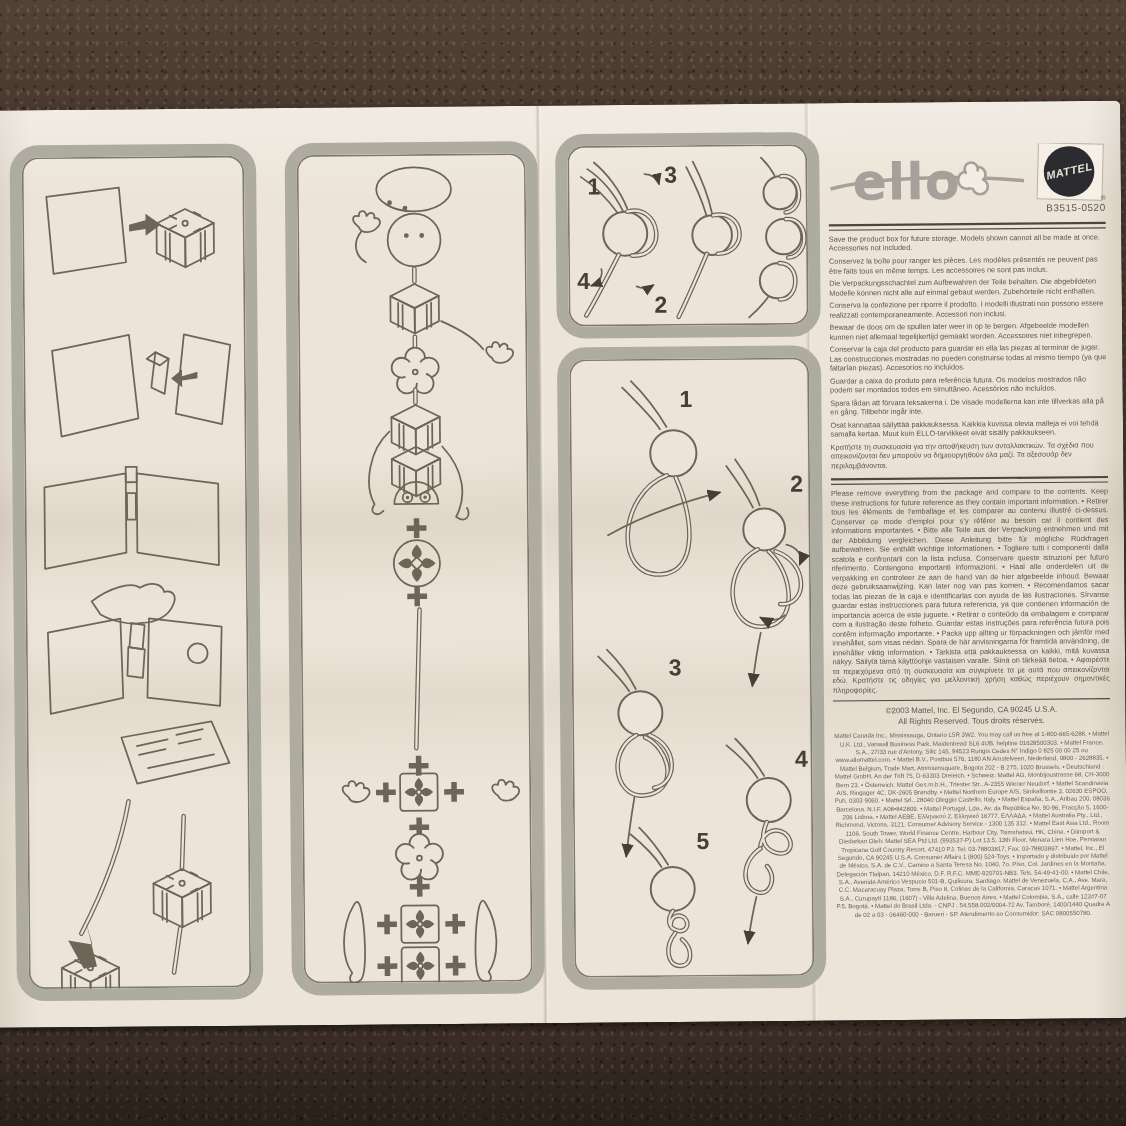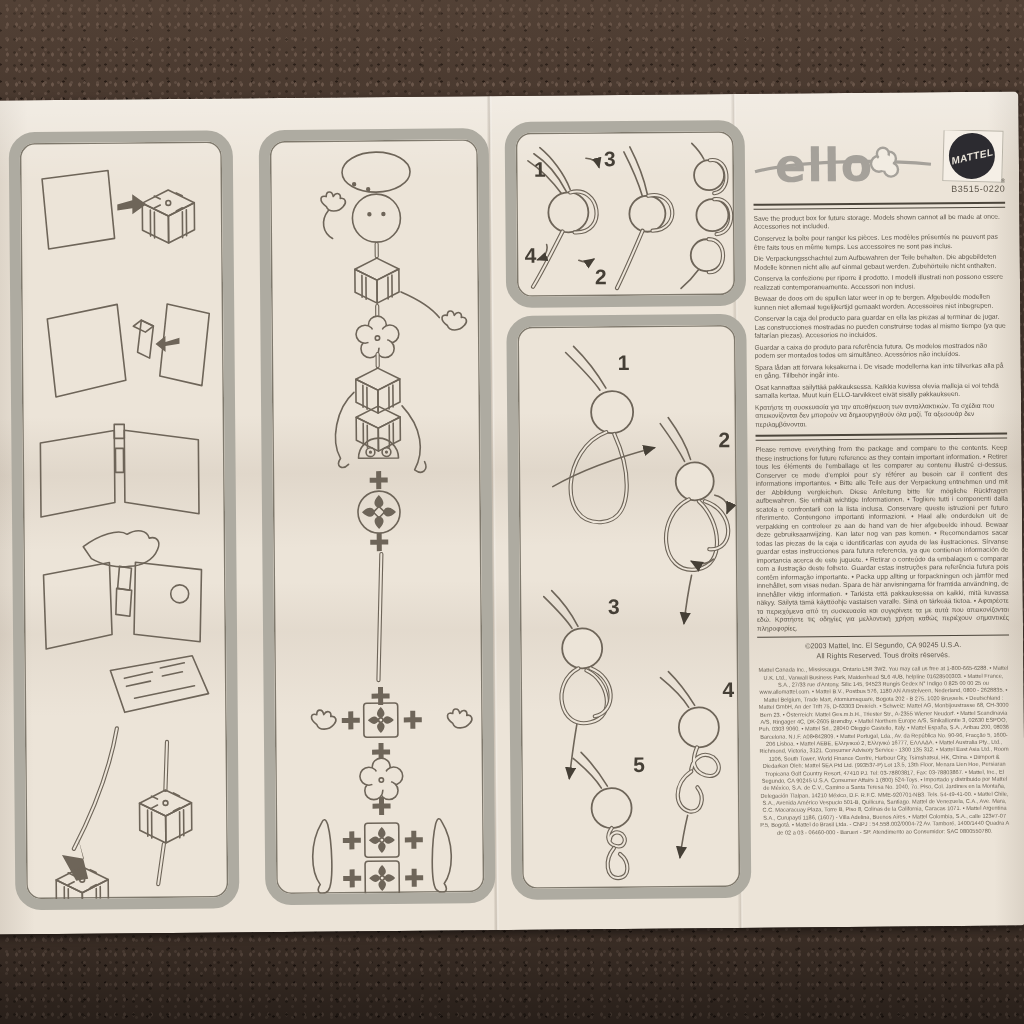--- a/index.html
+++ b/index.html
@@ -343,21 +343,21 @@
           <circle cx="130" cy="23" r="6" fill="#f2ece2" stroke="#a5a19a" stroke-width="2.4"></circle>
           <circle cx="132" cy="32" r="8" fill="#f2ece2" stroke="none"></circle>
         </g>
       </svg>
       <div class="mattel-box">
         <div class="mattel-circle">
           <span>MATTEL</span>
         </div>
         <span class="mattel-reg">®</span>
       </div>
-      <div class="part-number">B3515-0220</div>
+      <div class="part-number">B3515-0520</div>
     </div>
 
     <div class="rule-double"></div>
 
     <p class="notice">Save the product box for future storage. Models shown cannot all be made at once. Accessories not included.</p>
     <p class="notice">Conservez la boîte pour ranger les pièces. Les modèles présentés ne peuvent pas être faits tous en même temps. Les accessoires ne sont pas inclus.</p>
     <p class="notice">Die Verpackungsschachtel zum Aufbewahren der Teile behalten. Die abgebildeten Modelle können nicht alle auf einmal gebaut werden. Zubehörteile nicht enthalten.</p>
     <p class="notice">Conserva la confezione per riporre il prodotto. I modelli illustrati non possono essere realizzati contemporaneamente. Accessori non inclusi.</p>
     <p class="notice">Bewaar de doos om de spullen later weer in op te bergen. Afgebeelde modellen kunnen niet allemaal tegelijkertijd gemaakt worden. Accessoires niet inbegrepen.</p>
     <p class="notice">Conservar la caja del producto para guardar en ella las piezas al terminar de jugar. Las construcciones mostradas no pueden construirse todas al mismo tiempo (ya que faltarían piezas). Accesorios no incluidos.</p>

